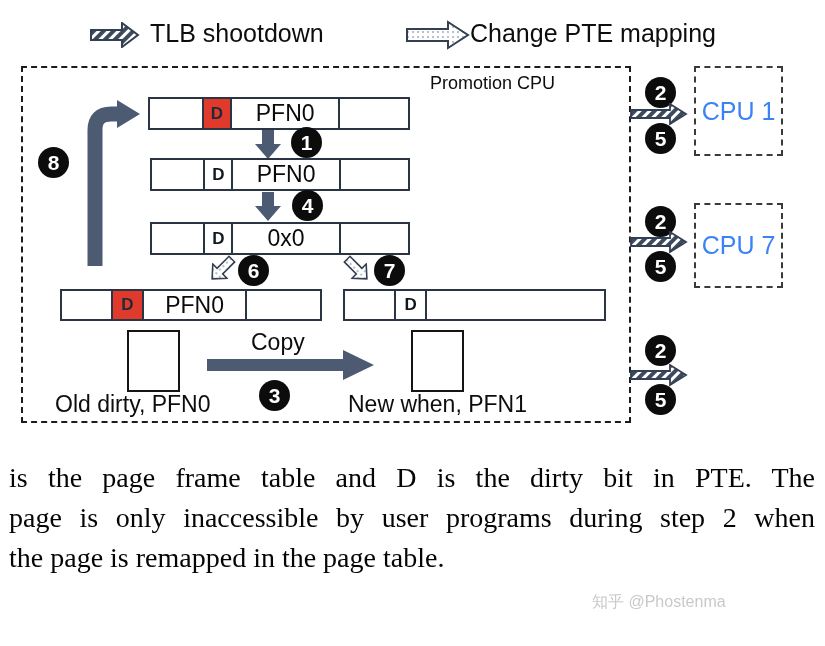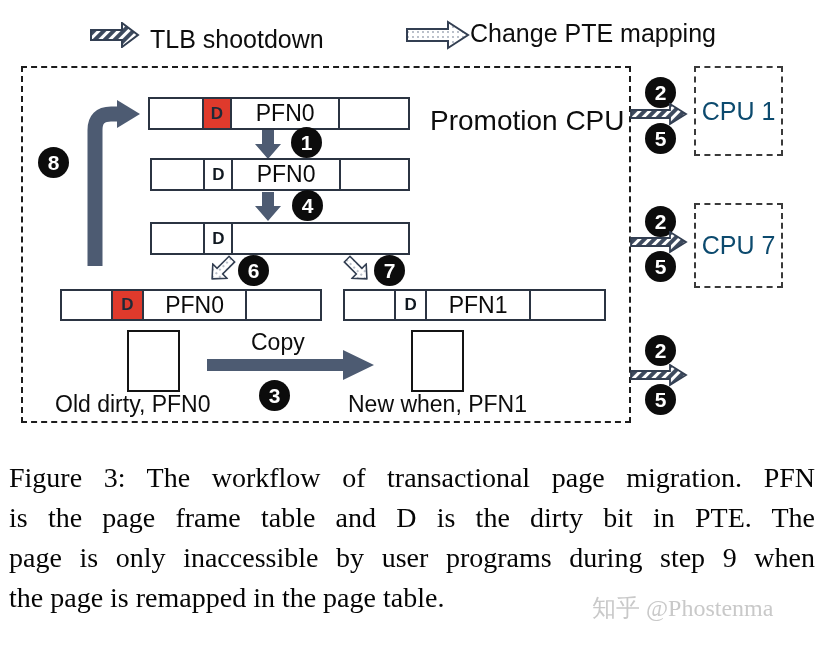--- a/index.html
+++ b/index.html
@@ -22,26 +22,26 @@
   .v1{width:19%;} .v2{width:12%;} .v3{width:40%;} .v4{width:29%;}
   
   .badge{width:31px;height:31px;border-radius:50%;background:#0c0c0c;color:#fff;
          display:flex;align-items:center;justify-content:center;
          font-size:21px;font-weight:bold;}
   
   .page-box{width:53px;height:62px;border:2px solid #141414;background:#fff;box-sizing:border-box;}
   .diag-label{font-size:23px;color:#0d0d0d;white-space:nowrap;}
   
   .cpu-box{border:2px dashed #3a3a3a;display:flex;align-items:center;justify-content:center;
-           font-size:25px;color:#0c4a6e;box-sizing:border-box;}
+           font-size:25px;color:#3b82f6;box-sizing:border-box;}
   
   .caption{font-family:"Liberation Serif",serif;font-size:28px;line-height:40px;color:#050505;}
   .cap-line{text-align:justify;text-align-last:justify;width:806px;}
   .cap-line.last{text-align:right;text-align-last:left;}
-  .watermark{font-size:24px;color:#c9c9c9;white-space:nowrap;font-family:Liberation Serif, serif;}
+  .watermark{font-size:16px;color:#c9c9c9;white-space:nowrap;}
 </style>
 </head>
 <body>
 
 <div class="stage">
 
   <svg width="0" height="0" style="position:absolute" aria-hidden="true">
     <defs>
       <pattern id="hatch" patternUnits="userSpaceOnUse" width="7" height="7" patternTransform="rotate(45)">
         <rect width="7" height="7" fill="#ffffff"></rect>
@@ -50,30 +50,30 @@
       <pattern id="dots" patternUnits="userSpaceOnUse" width="5" height="5">
         <rect width="5" height="5" fill="#ffffff"></rect>
         <circle cx="2" cy="2" r="0.9" fill="#9aa3b2"></circle>
       </pattern>
     </defs>
   </svg>
 
   <svg class="abs" style="left:90px;top:22px" width="50" height="26">
     <polygon points="1,8 32,8 32,1 48,13 32,25 32,18 1,18" fill="url(#hatch)" stroke="#333f52" stroke-width="2"></polygon>
   </svg>
-  <div class="abs legend-label" style="left:150px;top:25px">TLB shootdown</div>
+  <div class="abs legend-label" style="left:150px;top:19px">TLB shootdown</div>
 
   <svg class="abs" style="left:406px;top:20px" width="64" height="30">
     <polygon points="1,9 42,9 42,2 62,15 42,28 42,21 1,21" fill="url(#dots)" stroke="#333f52" stroke-width="2"></polygon>
   </svg>
   <div class="abs legend-label" style="left:470px;top:19px">Change PTE mapping</div>
 
   <div class="abs main-box" style="left:21px;top:66px;width:606px;height:353px"></div>
 
-  <div class="abs diag-label" style="left:430px;top:105px;font-size:28px">Promotion CPU</div>
+  <div class="abs diag-label" style="left:430px;top:73px;font-size:18px">Promotion CPU</div>
 
   <svg class="abs" style="left:80px;top:98px" width="64" height="172">
     <path d="M15,168 L15,32 Q15,16 31,16 L37,16" fill="none" stroke="#4d5b72" stroke-width="15"></path>
     <polygon points="37,2 60,16 37,30" fill="#4d5b72"></polygon>
   </svg>
   <div class="abs badge" style="left:38px;top:147px">8</div>
 
   <div class="abs pte-row" style="left:148px;top:97px;width:262px;height:33px">
     <div class="pte-cell w1"></div>
     <div class="pte-cell w2 cell-d red">D</div>
@@ -94,20 +94,21 @@
   </div>
 
   <svg class="abs" style="left:255px;top:192px" width="26" height="29">
     <polygon points="7,0 19,0 19,14 26,14 13,29 0,14 7,14" fill="#4d5b72"></polygon>
   </svg>
   <div class="abs badge" style="left:292px;top:190px">4</div>
 
   <div class="abs pte-row" style="left:150px;top:222px;width:260px;height:33px">
     <div class="pte-cell w1"></div>
     <div class="pte-cell w2 cell-d">D</div>
+    <div class="pte-cell w3 cell-val">0x0</div>
     <div class="pte-cell w4"></div>
   </div>
 
   <svg class="abs" style="left:207px;top:258px;transform:rotate(135deg)" width="30" height="22">
     <polygon points="1,7 18,7 18,1 29,11 18,21 18,15 1,15" fill="url(#dots)" stroke="#333f52" stroke-width="1.6"></polygon>
   </svg>
   <div class="abs badge" style="left:238px;top:255px">6</div>
 
   <svg class="abs" style="left:342px;top:258px;transform:rotate(45deg)" width="30" height="22">
     <polygon points="1,7 18,7 18,1 29,11 18,21 18,15 1,15" fill="url(#dots)" stroke="#333f52" stroke-width="1.6"></polygon>
@@ -117,21 +118,20 @@
   <div class="abs pte-row" style="left:60px;top:289px;width:262px;height:32px">
     <div class="pte-cell v1"></div>
     <div class="pte-cell v2 cell-d red">D</div>
     <div class="pte-cell v3 cell-val">PFN0</div>
     <div class="pte-cell v4"></div>
   </div>
 
   <div class="abs pte-row" style="left:343px;top:289px;width:263px;height:32px">
     <div class="pte-cell v1"></div>
     <div class="pte-cell v2 cell-d">D</div>
-    <div class="pte-cell v3 cell-val">PFN1</div>
     <div class="pte-cell v4"></div>
   </div>
 
   <div class="abs page-box" style="left:127px;top:330px"></div>
   <div class="abs page-box" style="left:411px;top:330px"></div>
 
   <div class="abs diag-label" style="left:251px;top:329px">Copy</div>
   <svg class="abs" style="left:207px;top:349px" width="168" height="32">
     <polygon points="0,10 136,10 136,1 167,16 136,31 136,22 0,22" fill="#4d5b72"></polygon>
   </svg>
@@ -158,21 +158,20 @@
     <span>CPU 7</span>
   </div>
 
   <div class="abs badge" style="left:645px;top:335px">2</div>
   <svg class="abs" style="left:630px;top:364px" width="58" height="22">
     <polygon points="1,7 40,7 40,1 56,11 40,21 40,15 1,15" fill="url(#hatch)" stroke="#333f52" stroke-width="1.8"></polygon>
   </svg>
   <div class="abs badge" style="left:645px;top:384px">5</div>
 
   <div class="abs caption" style="left:9px;top:458px;width:806px">
-    <div class="cap-line">Figure 3: The workflow of transactional page migration. PFN</div>
     <div class="cap-line">is the page frame table and D is the dirty bit in PTE. The</div>
-    <div class="cap-line">page is only inaccessible by user programs during step 9 when</div>
+    <div class="cap-line">page is only inaccessible by user programs during step 2 when</div>
     <div class="cap-line last">the page is remapped in the page table.</div>
   </div>
 
   <div class="abs watermark" style="left:592px;top:592px">知乎 @Phostenma</div>
 
 </div>
 
 </body></html>

